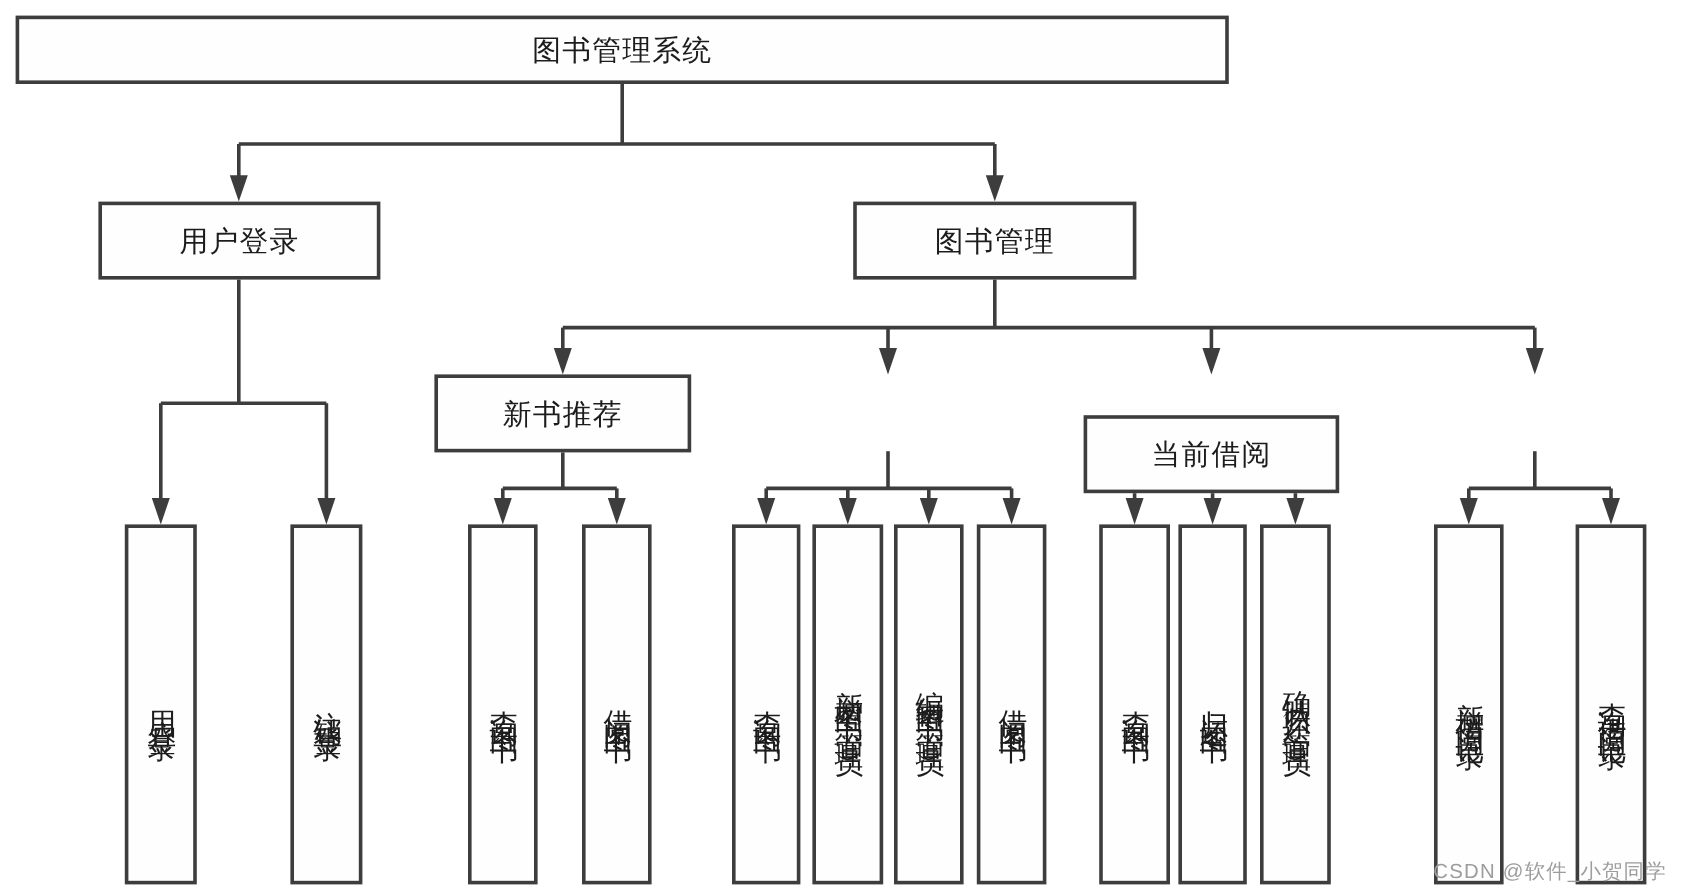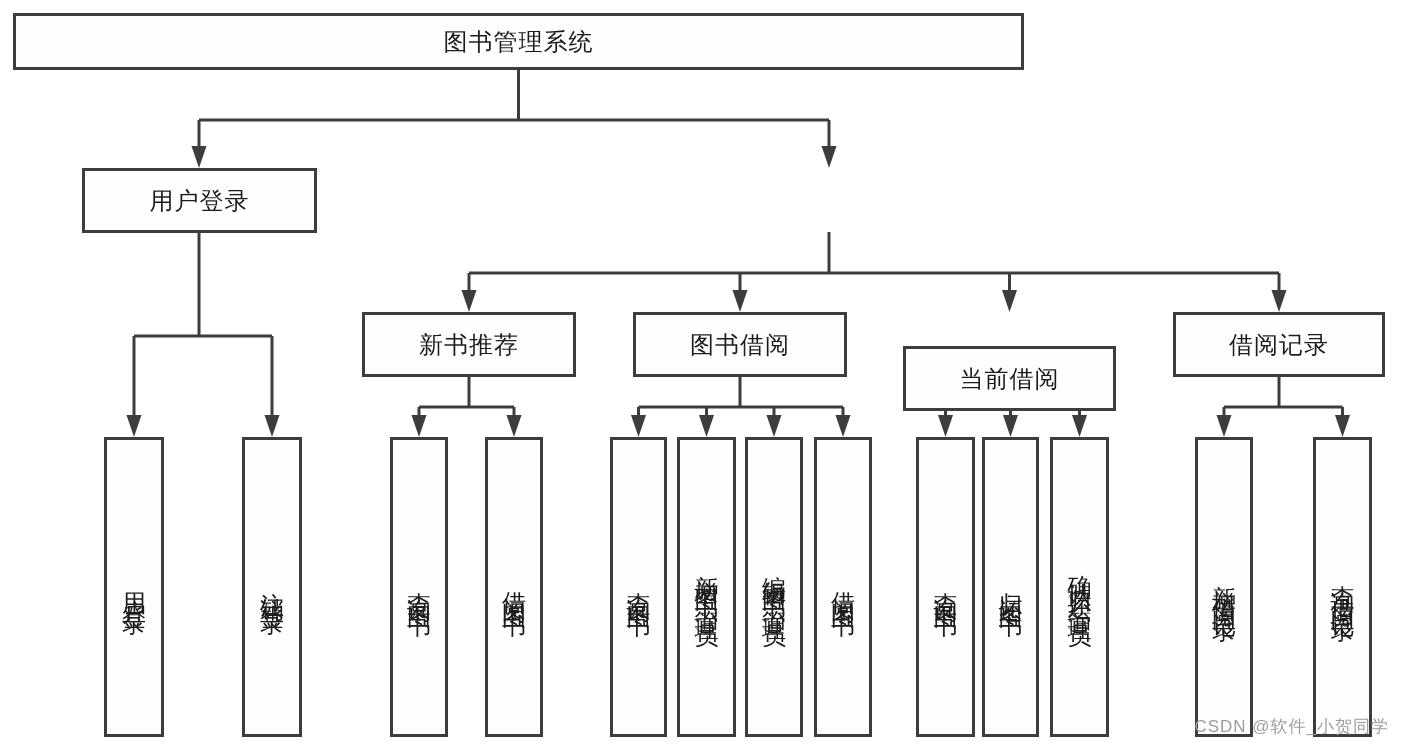--- a/index.html
+++ b/index.html
@@ -121,25 +121,24 @@
       <path d="M1003 415 L1018 415 L1010.5 437 Z"></path>
       <path d="M1072 415 L1087 415 L1079.5 437 Z"></path>
       <path d="M1216.5 415 L1231.5 415 L1224 437 Z"></path>
       <path d="M1335 415 L1350 415 L1342.5 437 Z"></path>
     </g>
   </svg>
 
   <div class="node hnode" style="left:13px; top:13px; width:1011px; height:57px;">图书管理系统</div>
 
   <div class="node hnode" style="left:82px; top:168px; width:235px; height:65px;">用户登录</div>
+  <div class="node hnode" style="left:711px; top:168px; width:236px; height:65px;">图书管理</div>
 
   <div class="node hnode" style="left:362px; top:312px; width:214px; height:65px;">新书推荐</div>
-  <div class="node hnode" style="left:633px; top:312px; width:214px; height:65px;">图书借阅</div>
   <div class="node hnode" style="left:903px; top:312px; width:213px; height:65px;margin-top:34px;">当前借阅</div>
-  <div class="node hnode" style="left:1173px; top:312px; width:212px; height:65px;">借阅记录</div>
 
   <div class="node vnode" style="left:104px; top:437px; width:60px; height:300px;">用户登录</div>
   <div class="node vnode" style="left:242px; top:437px; width:60px; height:300px;">注销登录</div>
   <div class="node vnode" style="left:390px; top:437px; width:58px; height:300px;">查询图书</div>
   <div class="node vnode" style="left:485px; top:437px; width:58px; height:300px;">借阅图书</div>
   <div class="node vnode" style="left:610px; top:437px; width:57px; height:300px;">查询图书</div>
   <div class="node vnode" style="left:677px; top:437px; width:59px; height:300px;">新增图书（管理员）</div>
   <div class="node vnode" style="left:745px; top:437px; width:58px; height:300px;">编辑图书（管理员）</div>
   <div class="node vnode" style="left:814px; top:437px; width:58px; height:300px;">借阅图书</div>
   <div class="node vnode" style="left:916px; top:437px; width:59px; height:300px;">查询图书</div>

